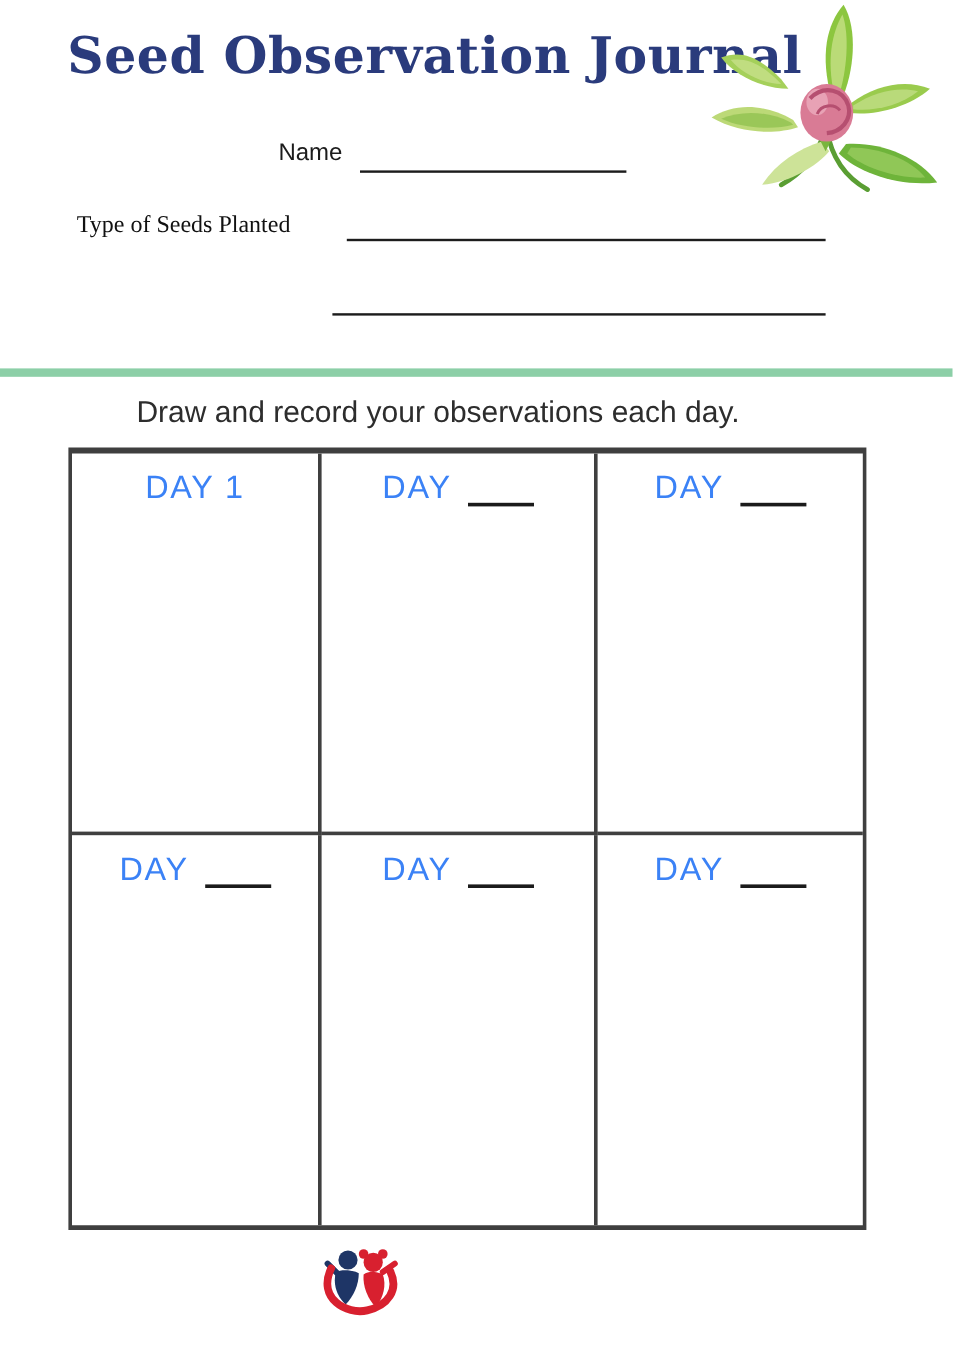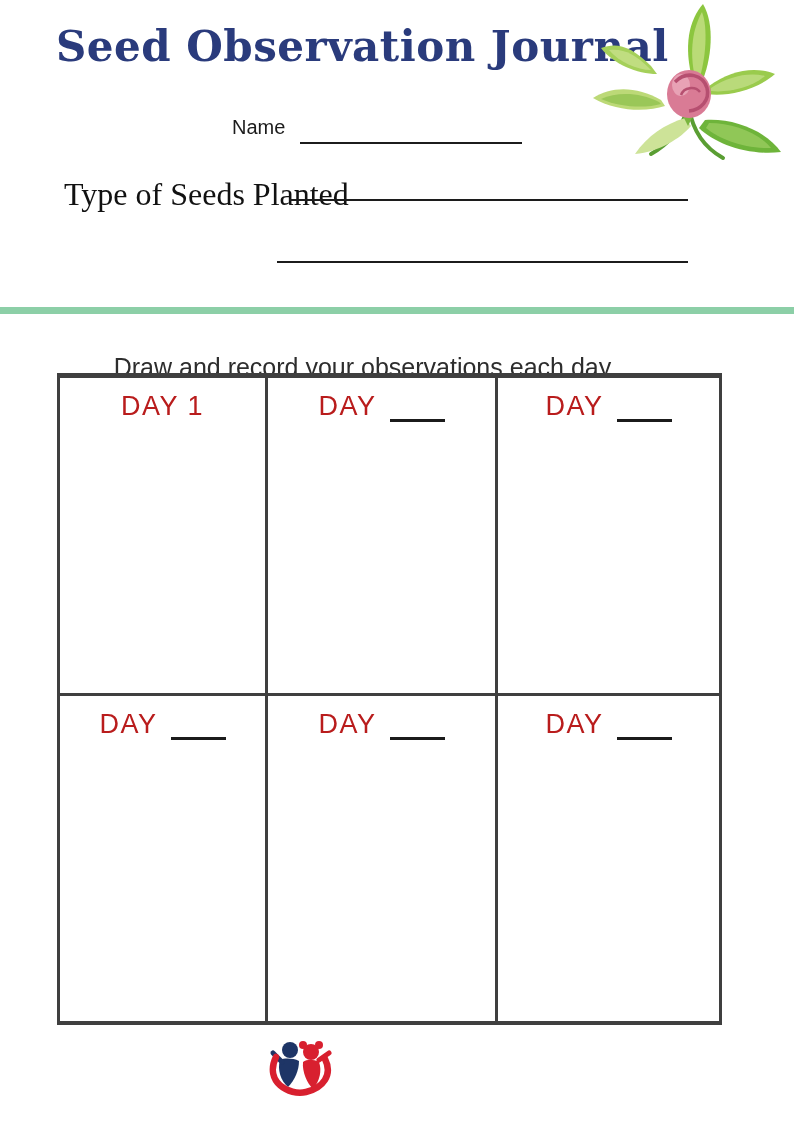--- a/index.html
+++ b/index.html
@@ -32,21 +32,21 @@
     position: absolute;
     left: 588px;
     top: 2px;
     width: 202px;
     height: 180px;
   }
 
   
   .lbl { position: absolute; white-space: nowrap; }
   .lbl-sans { font-family: "Liberation Sans", sans-serif; font-size: 20px; color: #1c1c1c; }
-  .lbl-serif { font-family: "Liberation Serif", serif; font-size: 32px; color: #111; }
+  .lbl-serif { font-family: "Liberation Serif", serif; font-size: 20px; color: #111; }
   .name-label { left: 232px; top: 116px; }
   .type-label { left: 64px; top: 176px; }
   .date-label { left: 66px; top: 238px; }
 
   .blank-line { position: absolute; border-bottom: 2px solid #1c1c1c; }
   .name-line { left: 300px; top: 124px; width: 222px; height: 18px; }
   .type-line { left: 289px; top: 180px; width: 399px; height: 19px; }
   .date-line { left: 277px; top: 242px; width: 411px; height: 19px; }
 
   
@@ -58,21 +58,20 @@
   }
 
   
   .instruction {
     position: absolute;
     left: 0; top: 330px;
     width: 730px;
     text-align: center;
     font-size: 25px;
     color: #2d2d2d;
-    margin-top: 23px;
   }
 
   
   .obs-table {
     position: absolute;
     left: 57px; top: 373px;
     width: 665px; height: 652px;
     box-sizing: border-box;
     border: 3px solid #3f3f3f;
     border-top-width: 5px;
@@ -81,21 +80,21 @@
     grid-template-columns: 208px 230px 1fr;
     grid-template-rows: 318px 1fr;
     background: #ffffff;
   }
   .cell {
     box-sizing: border-box;
     padding-top: 13px;
     text-align: center;
     font-size: 27px;
     letter-spacing: 1.5px;
-    color: #b91c1c;
+    color: #3b82f6;
   }
   .cell.b-right { border-right: 3px solid #3f3f3f; }
   .cell.b-bottom { border-bottom: 3px solid #3f3f3f; }
   .day-blank {
     display: inline-block;
     width: 55px;
     height: 1em;
     margin-left: 13px;
     border-bottom: 3px solid #1b1b1b;
     vertical-align: -7px;

